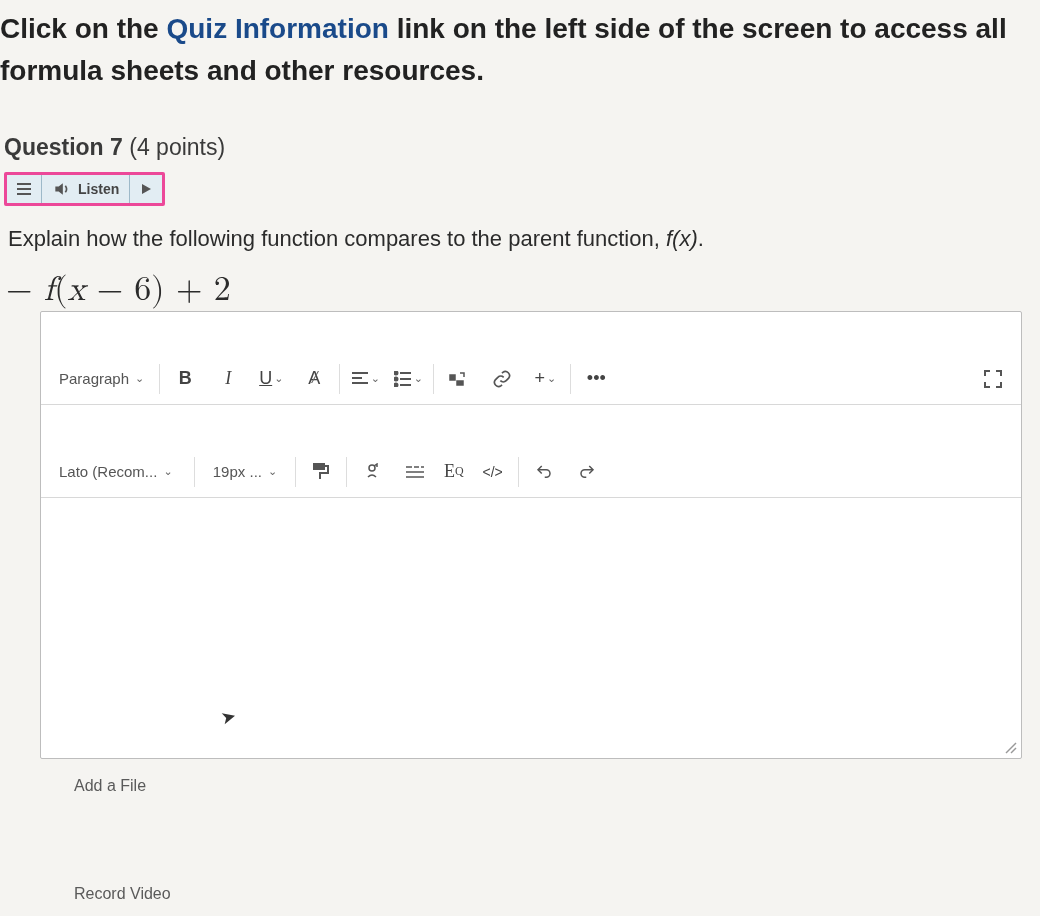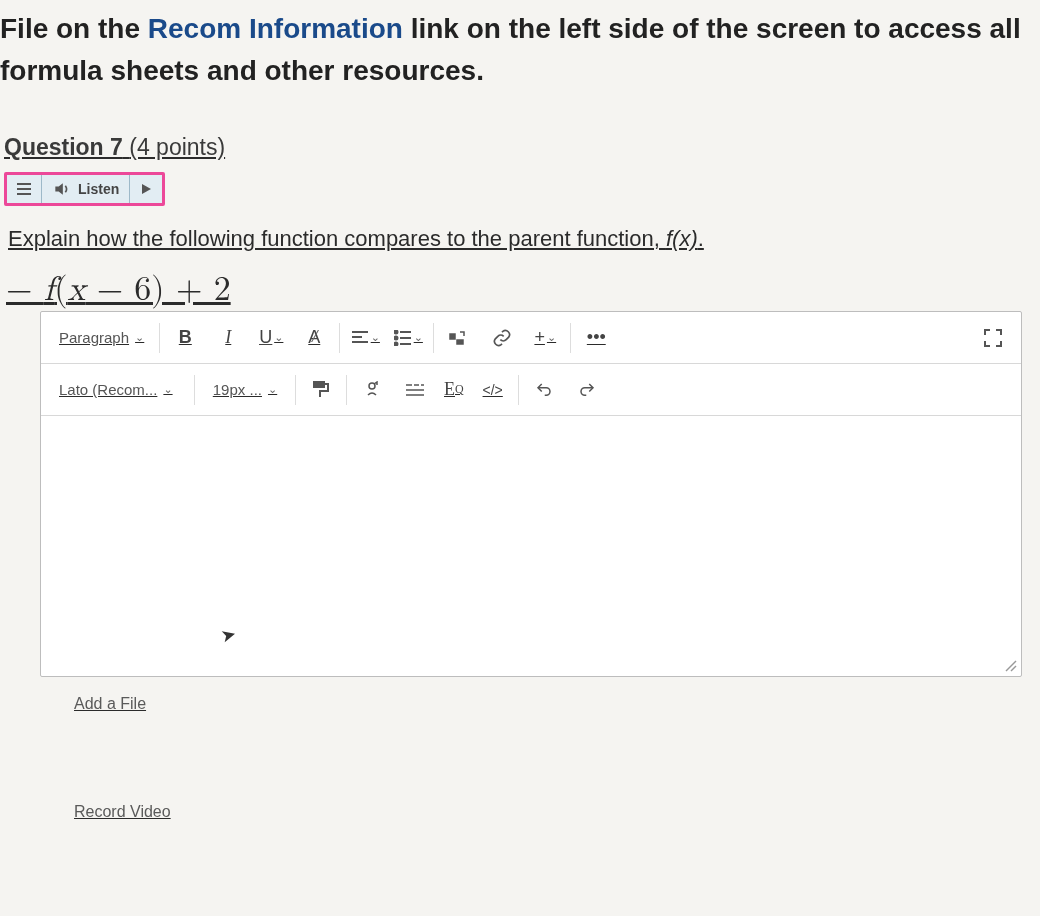--- a/index.html
+++ b/index.html
@@ -12,21 +12,21 @@
     overflow: hidden;
   }
   .instruction {
     font-size: 28px;
     font-weight: 700;
     line-height: 1.5;
     padding: 8px 8px 0 0;
     color: #222;
   }
   .instruction .link-text { color: #1a4a8a; }
-  .question-block { margin-top: 42px; padding-left: 4px; text-decoration: underline; }
+  .question-block { margin-top: 42px; padding-left: 4px; }
   .question-heading { font-size: 23px; color: #3a3a3a; margin-bottom: 10px; }
   .question-heading .qbold { font-weight: 700; }
   .listen-bar {
     display: inline-flex;
     border: 3px solid #ec4899;
     height: 34px;
     background: #e2edf3;
     border-radius: 2px;
     overflow: hidden;
   }
@@ -57,20 +57,21 @@
   }
   .toolbar-row {
     display: flex;
     align-items: center;
     height: 52px;
     border-bottom: 1px solid #d8d8d8;
     padding: 10px 8px;
     gap: 3px;
     font-size: 15px;
     color: #555;
+    margin-top: 41px;
   }
   .tb-sel {
     display:flex; align-items:center; gap:6px;
     padding: 0 10px; height: 100%;
     cursor: pointer;
   }
   .tb-btn {
     width: 40px; height: 40px;
     display:flex; align-items:center; justify-content:center;
     cursor: pointer; font-size: 18px; color:#444;
@@ -94,21 +95,21 @@
   }
   .footer-links span { cursor:pointer; }
   svg { display:block; }
   .chev { font-size: 11px; color:#666; }
   .ico { width:20px; height:20px; }
 </style>
 </head>
 <body>
 
 <div class="instruction">
-  <span>File on the </span><span class="link-text">Recom Information</span><span> link on the left side of the screen to access all formula sheets and other resources.</span>
+  <span>Click on the </span><span class="link-text">Quiz Information</span><span> link on the left side of the screen to access all formula sheets and other resources.</span>
 </div>
 
 <div class="question-block">
   <div class="question-heading">
     <span class="qbold">Question 7</span>
     <span>(4 points)</span>
   </div>
 
   <div class="listen-bar">
     <div style="flex-direction:column;gap:0;">

